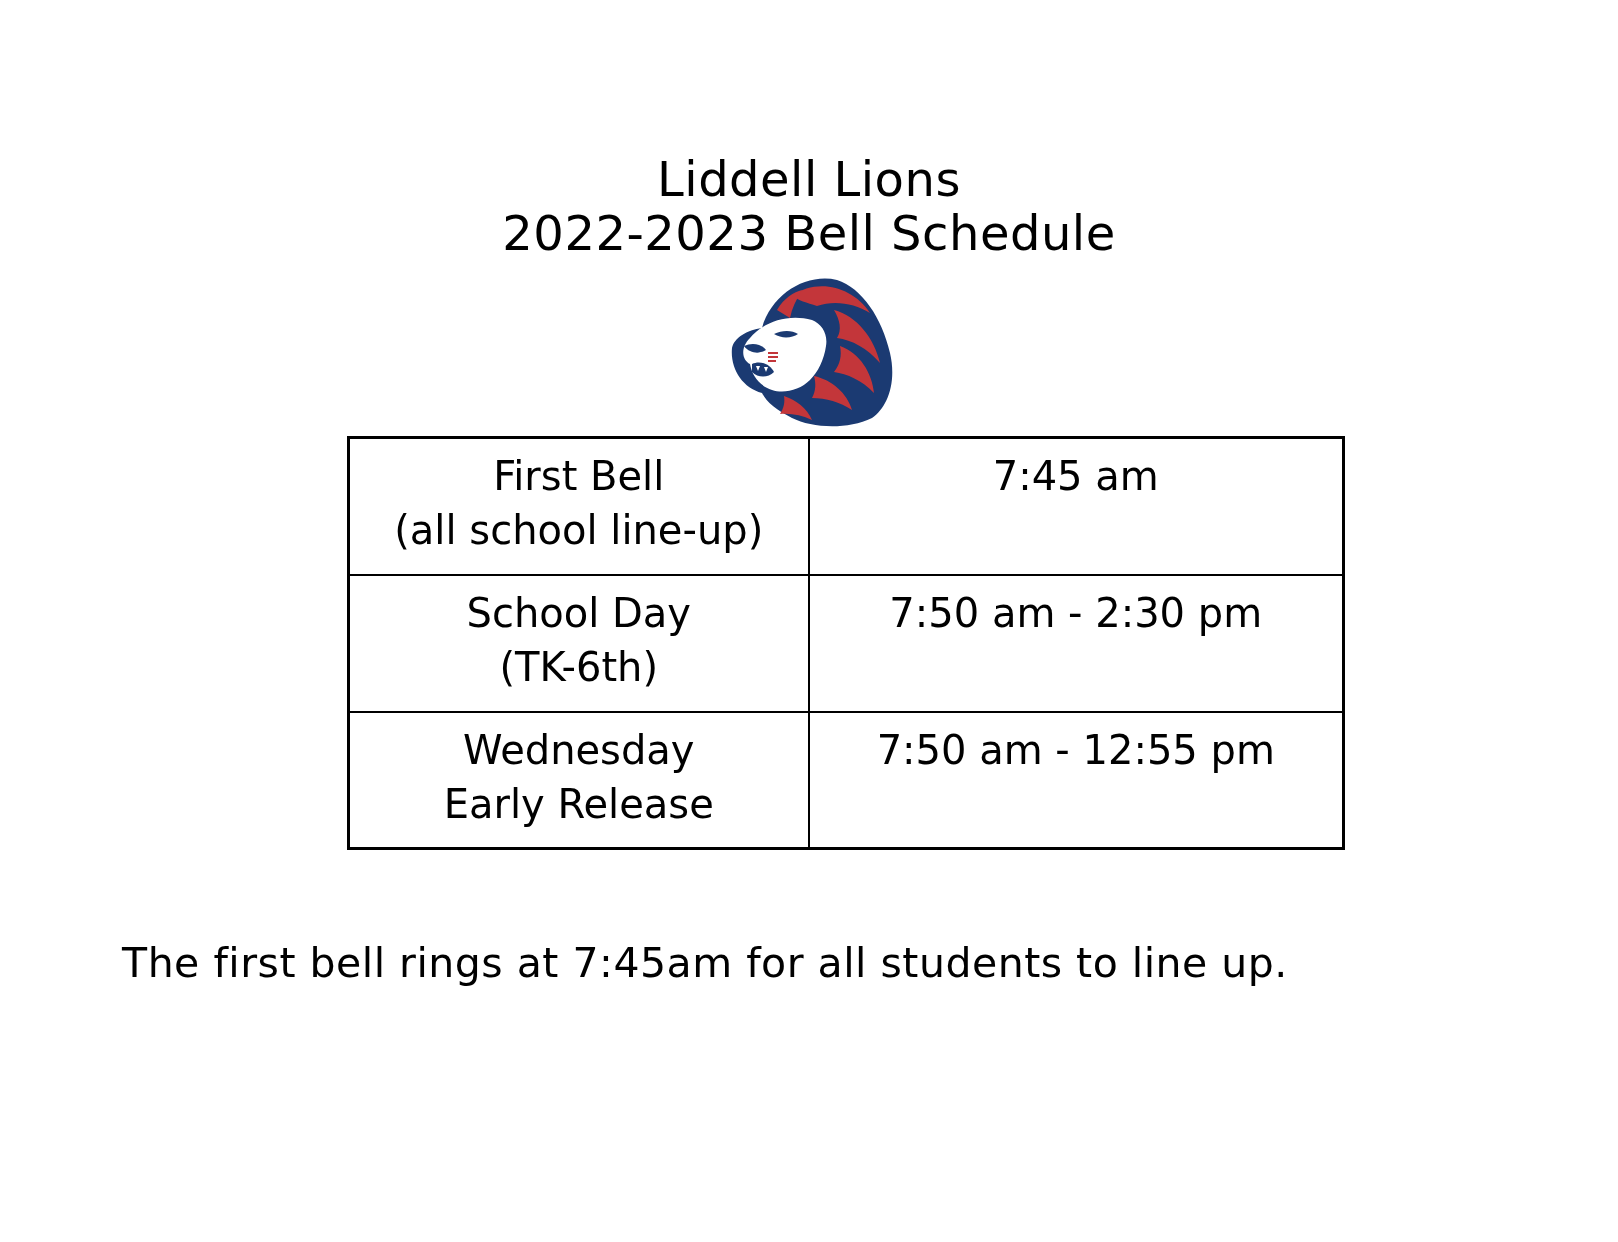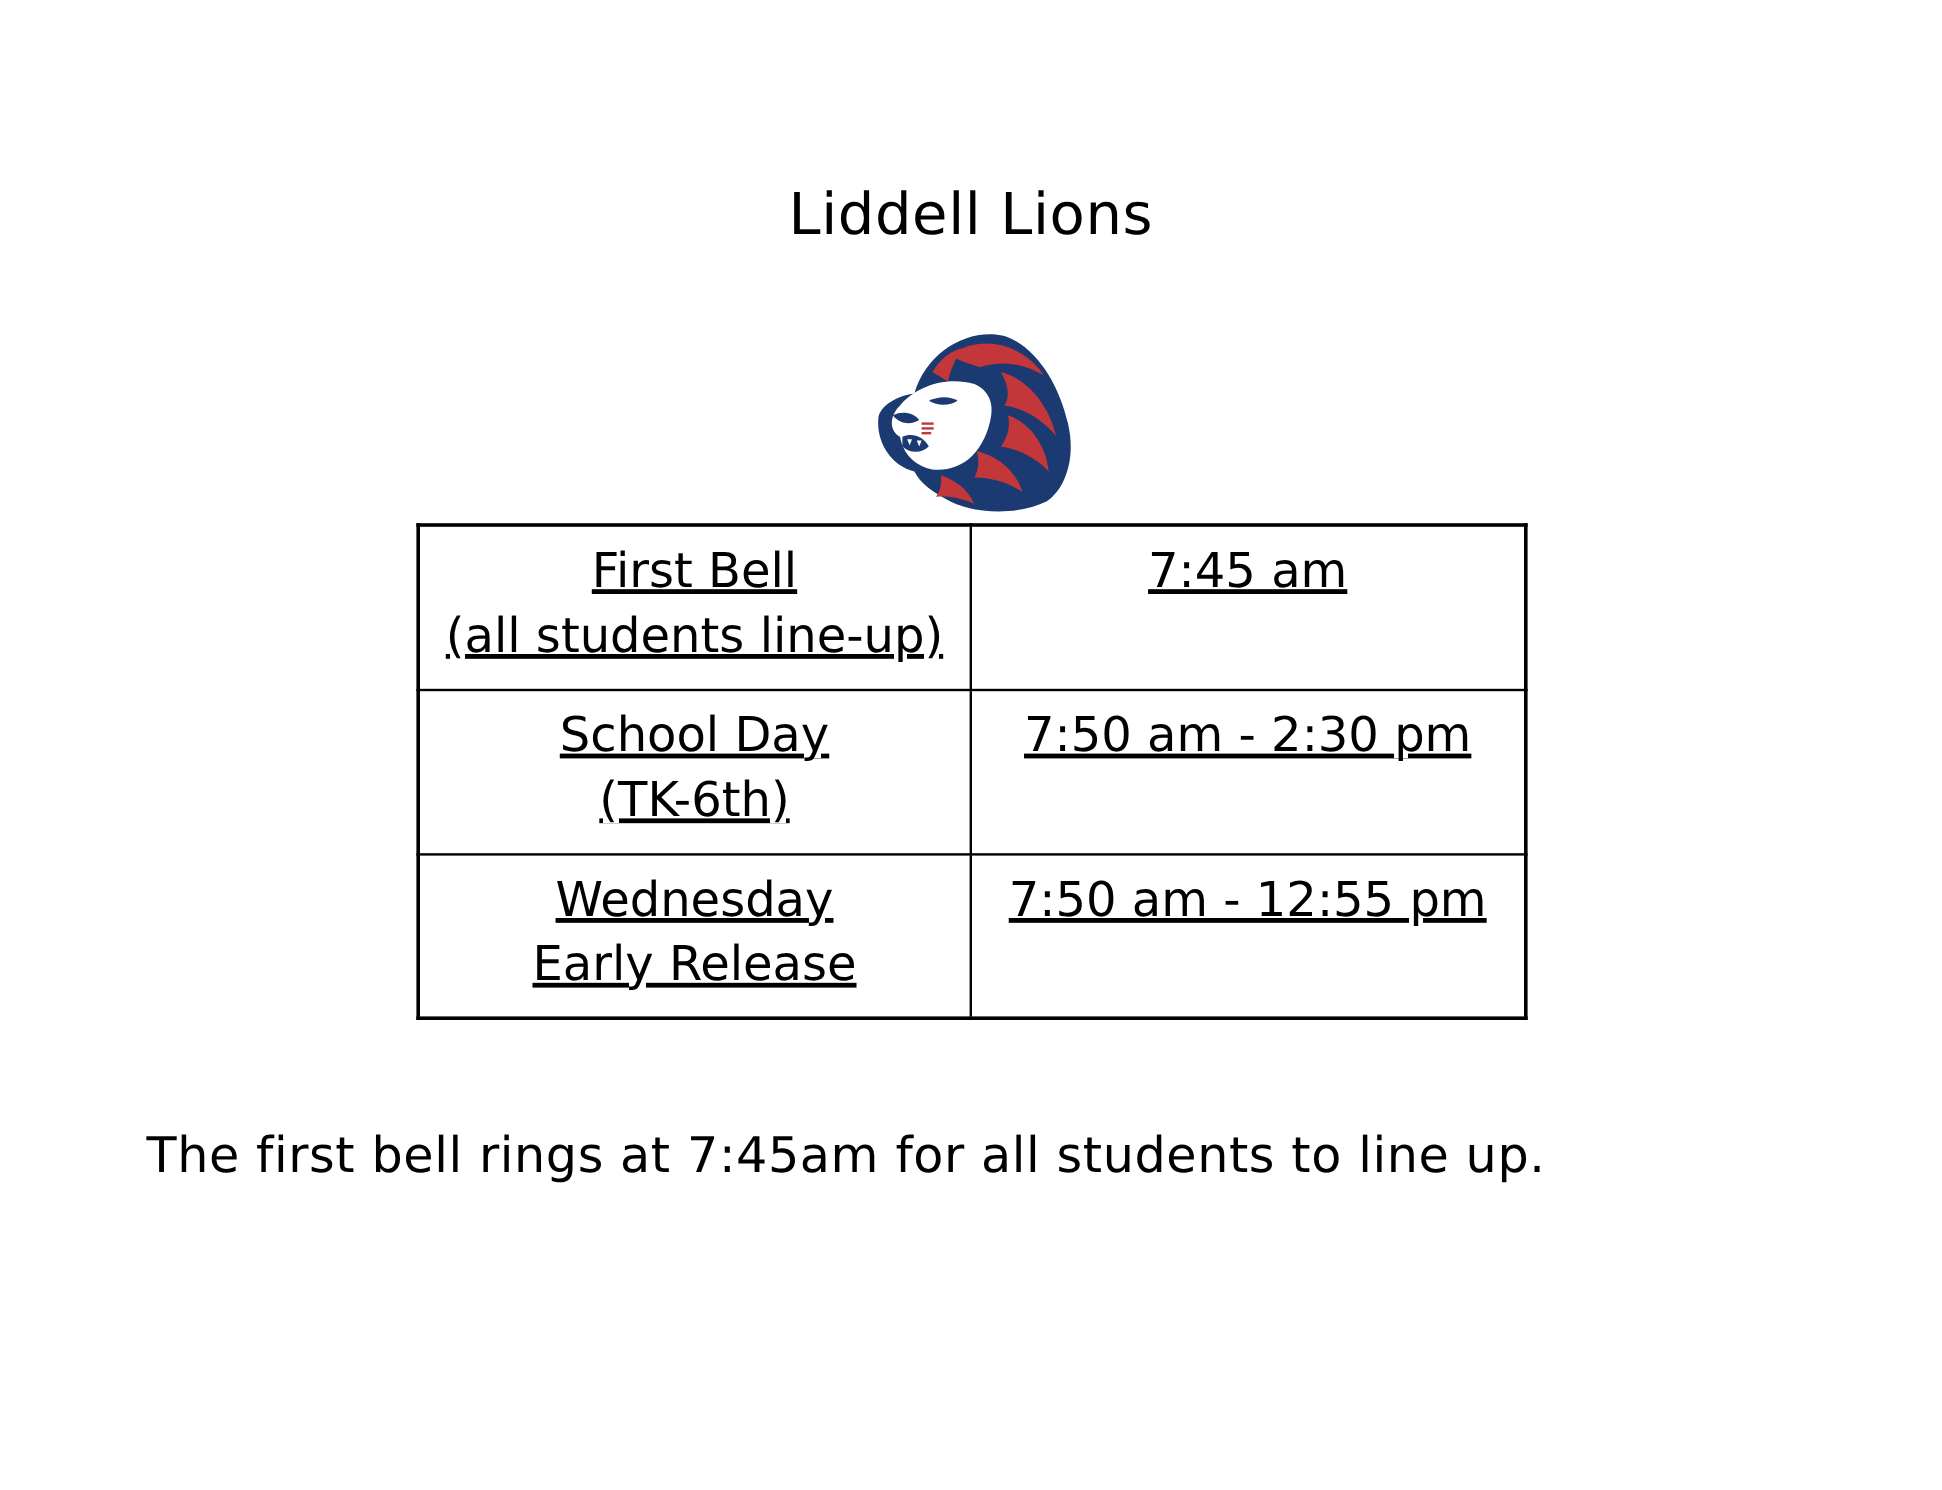--- a/index.html
+++ b/index.html
@@ -29,24 +29,23 @@
       position: absolute;
       left: 722px;
       top: 268px;
       width: 180px;
       height: 160px;
     }
     table.schedule {
       position: absolute;
       left: 347px;
       top: 436px;
-      width: 926px;
+      width: 998px;
       border-collapse: collapse;
       border: 3px solid #000;
-      text-decoration: underline;
     }
     table.schedule td {
       border: 2.5px solid #000;
       vertical-align: top;
       text-align: center;
       font-size: 40px;
       line-height: 54px;
       height: 137px;
       padding: 10px 6px 0 6px;
       box-sizing: border-box;
@@ -69,20 +68,21 @@
     }
     .note span {
       display: block;
     }
   </style>
 </head>
 <body>
 
 <div class="header">
   <div>Liddell Lions</div>
+  <div>2022-2023 Bell Schedule</div>
 </div>
 
 <div class="logo">
   <svg width="180" height="160" viewBox="0 0 180 160" xmlns="http://www.w3.org/2000/svg">
 
     <path d="M40 60 C 50 25, 85 5, 115 12 C 140 20, 160 50, 168 85 C 175 115, 165 140, 150 150 C 125 162, 90 160, 70 150 C 55 142, 45 135, 40 125 C 20 120, 8 100, 10 80 C 12 70, 25 62, 40 60 Z" fill="#1b3a72"></path>
 
     <path d="M70 28 C 95 10, 130 18, 148 45 C 132 35, 112 32, 95 38 C 85 35, 76 32, 70 28 Z" fill="#c3363a"></path>
     <path d="M112 42 C 135 48, 152 70, 158 95 C 145 80, 130 72, 115 70 C 120 62, 118 52, 112 42 Z" fill="#c3363a"></path>
     <path d="M118 78 C 138 85, 150 105, 152 125 C 140 112, 125 106, 112 104 C 118 96, 120 88, 118 78 Z" fill="#c3363a"></path>
@@ -104,21 +104,21 @@
     <path d="M34 98 L36 103 L38 98 Z" fill="#ffffff"></path>
     <path d="M42 99 L44 104 L46 99 Z" fill="#ffffff"></path>
   </svg>
 </div>
 
 <table class="schedule">
   <tbody>
     <tr>
       <td class="label-cell">
         <span class="cell-line">First Bell</span>
-        <span class="cell-line">(all students line-up)</span>
+        <span class="cell-line">(all school line-up)</span>
       </td>
       <td>
         <span class="cell-line">7:45 am</span>
       </td>
     </tr>
     <tr>
       <td class="label-cell">
         <span class="cell-line">School Day</span>
         <span class="cell-line">(TK-6th)</span>
       </td>

